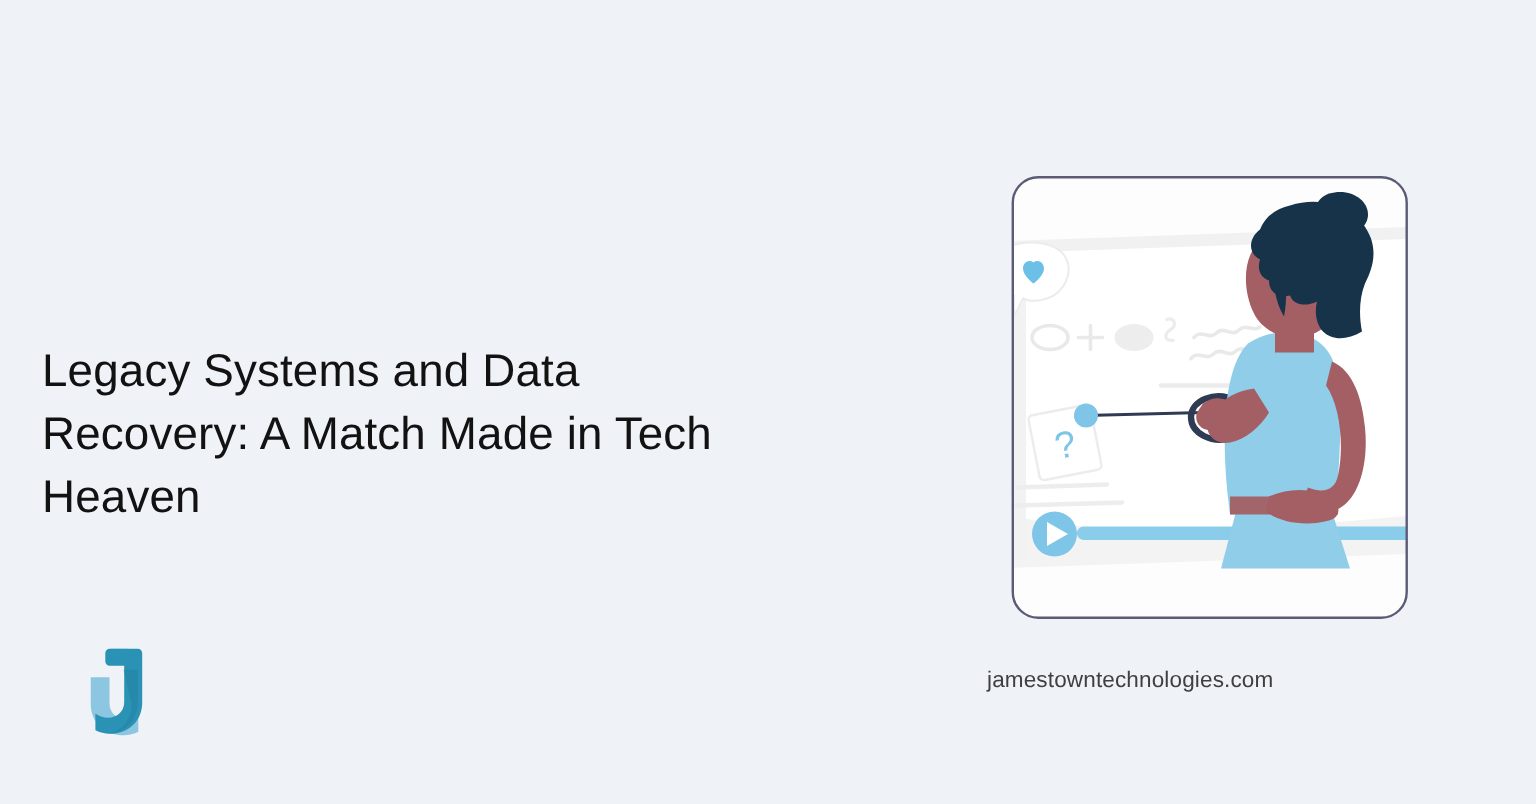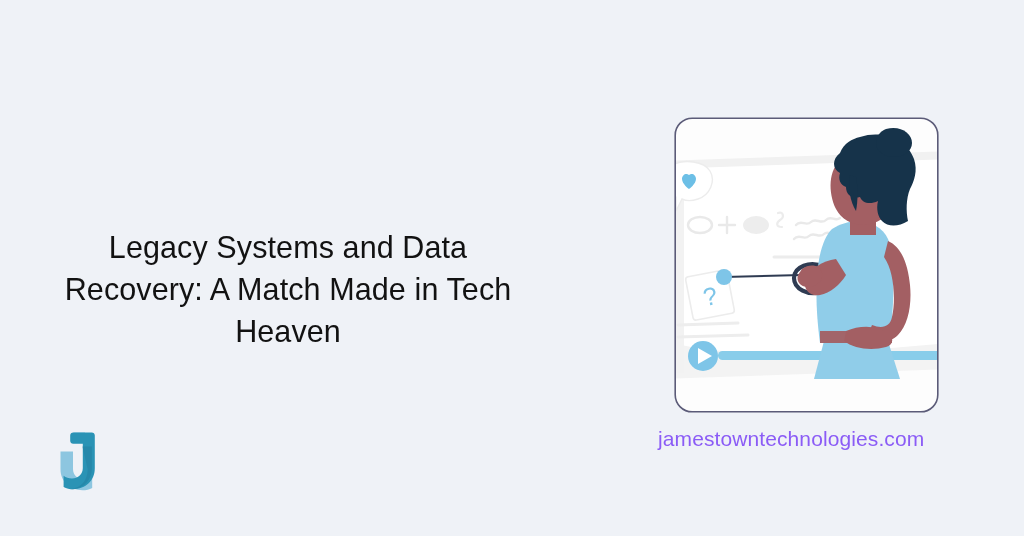--- a/index.html
+++ b/index.html
@@ -25,39 +25,38 @@
     position: absolute;
     left: 28px;
     top: 206px;
     width: 520px;
     font-size: 30.5px;
     line-height: 42px;
     letter-spacing: 0.1px;
     color: #121212;
     font-weight: 400;
     white-space: pre-line;
-    text-align: center;
   }
 
   #logo {
     position: absolute;
     left: 46px;
     top: 424px;
     width: 72px;
     height: 72px;
   }
 
   
   #site-url {
     position: absolute;
     left: 658px;
-    top: 425px;
-    font-size: 21px;
+    top: 440px;
+    font-size: 15px;
     line-height: 28px;
-    color: #8b5cf6;
+    color: #404040;
     letter-spacing: 0.1px;
     white-space: nowrap;
   }
 
   #illustration-card {
     position: absolute;
     left: 674px;
     top: 117px;
     width: 265px;
     height: 296px;

